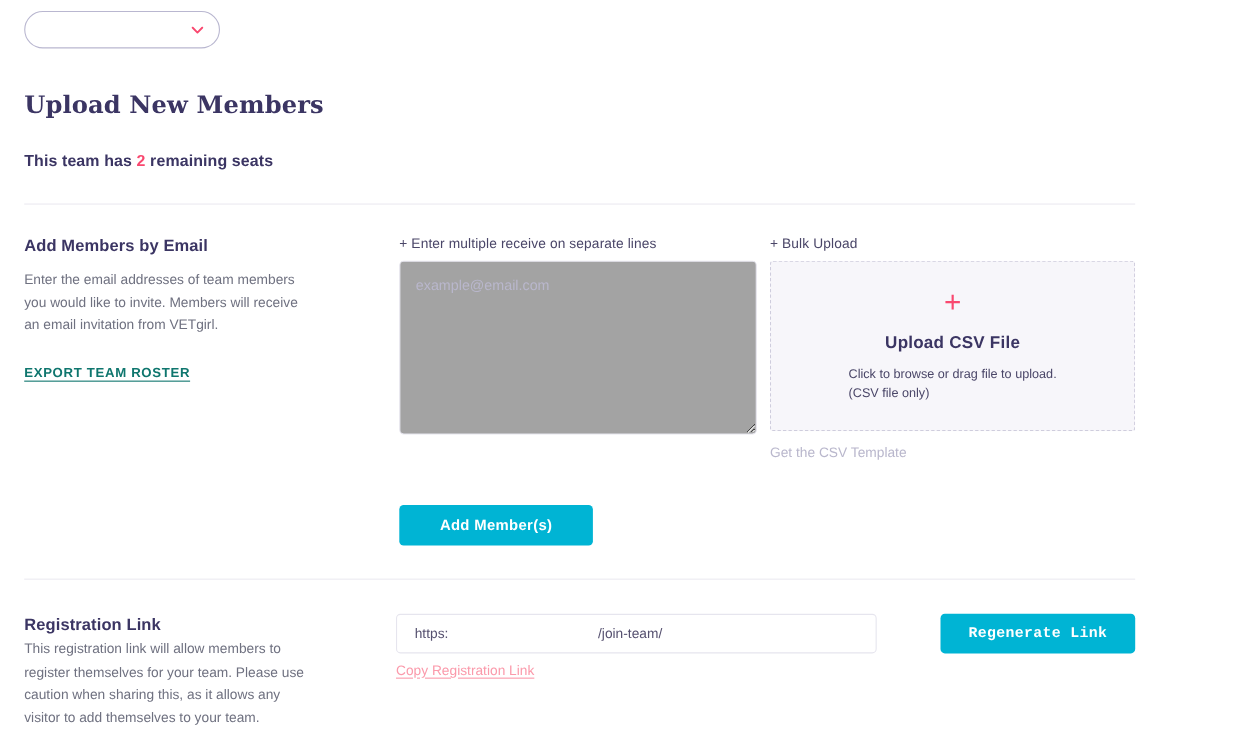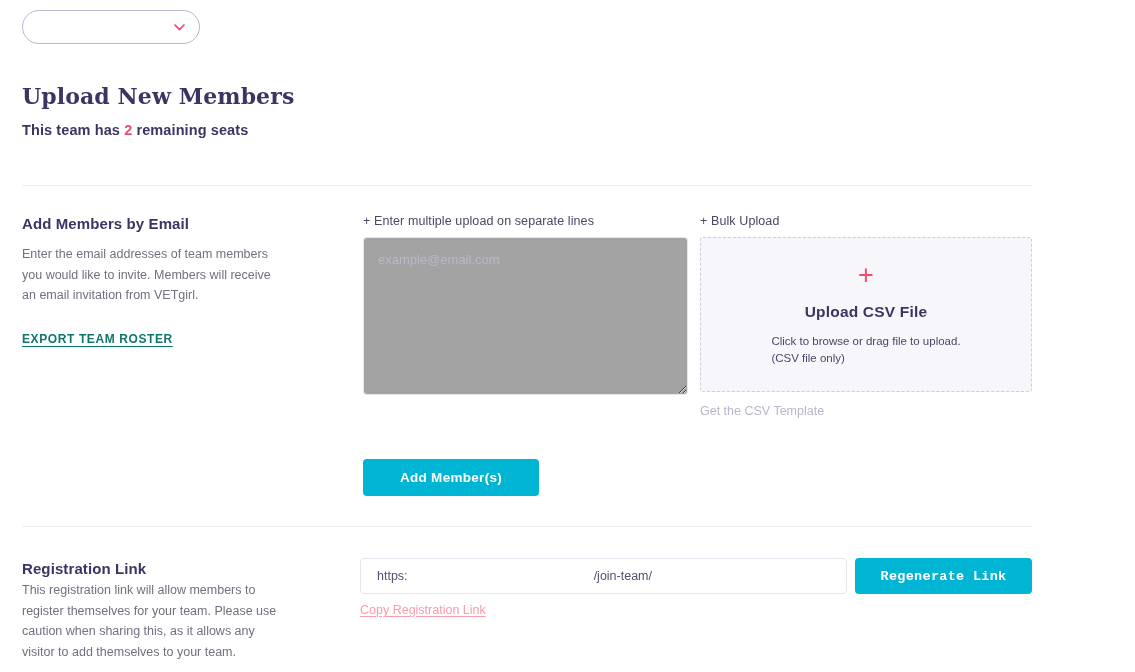--- a/index.html
+++ b/index.html
@@ -36,21 +36,21 @@
   .chev svg { display: block; }
 
   
   .h-invite {
     position: absolute; left: 22px; top: 83px;
     font-family: "DejaVu Serif", serif;
     font-size: 22px; font-weight: bold;
     color: #3b3563; letter-spacing: .1px;
   }
   .seats {
-    position: absolute; left: 22px; top: 122px;
+    position: absolute; left: 22px; top: 139px;
     font-size: 14.5px; font-weight: bold;
     color: #3b3563; letter-spacing: .1px;
   }
   .seats .num { color: #f9486f; }
 
   
   .divider {
     position: absolute; left: 22px; width: 1010px; height: 1px;
     background: #ebeaf1;
   }
@@ -134,21 +134,21 @@
     position: absolute; left: 855px; top: 558px;
     width: 177px; height: 36px; font-size: 13.5px; font-family: Liberation Mono, monospace;
   }
 
   
   .left-col-2 { position: absolute; left: 22px; top: 560px; width: 300px; }
   .left-col-2 .sec-body { width: 262px; margin-top: 3px; }
 
   .link-row { position: absolute; left: 360px; top: 558px; }
   .link-input {
-    width: 487px; height: 36px;
+    width: 437px; height: 36px;
     border: 1px solid #e6e5ee; border-radius: 4px;
     background: #fff;
     display: flex; align-items: center;
     padding: 0 16px;
     font-size: 12.5px; color: #55506f;
     cursor: text;
   }
   .link-scheme { flex: 0 0 auto; }
   .link-redacted { flex: 1 1 auto; }
   .link-path { flex: 0 0 auto; padding-right: 178px; }
@@ -181,21 +181,21 @@
 
   <div class="divider d1"></div>
 
   <div class="left-col-1">
     <div class="sec-title">Add Members by Email</div>
     <div class="sec-body">Enter the email addresses of team members you would like to invite. Members will receive an email invitation from VETgirl.</div>
     <a class="export-link">EXPORT TEAM ROSTER</a>
   </div>
 
   <div class="mid-col">
-    <div class="field-label">+ Enter multiple upload on separate lines</div>
+    <div class="field-label">+ Enter multiple receive on separate lines</div>
     <textarea class="email-area" placeholder="example@email.com" style=""></textarea>
   </div>
 
   <div class="right-col">
     <div class="field-label">+ Bulk Upload</div>
     <div class="dropzone">
       <div class="dz-plus">+</div>
       <div class="dz-title">Upload CSV File</div>
       <div class="dz-sub">
         <div>Click to browse or drag file to upload.</div>

